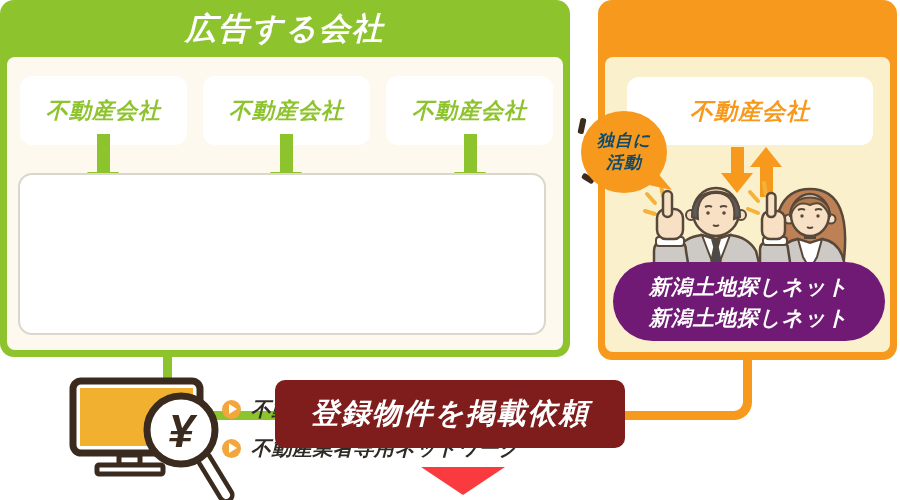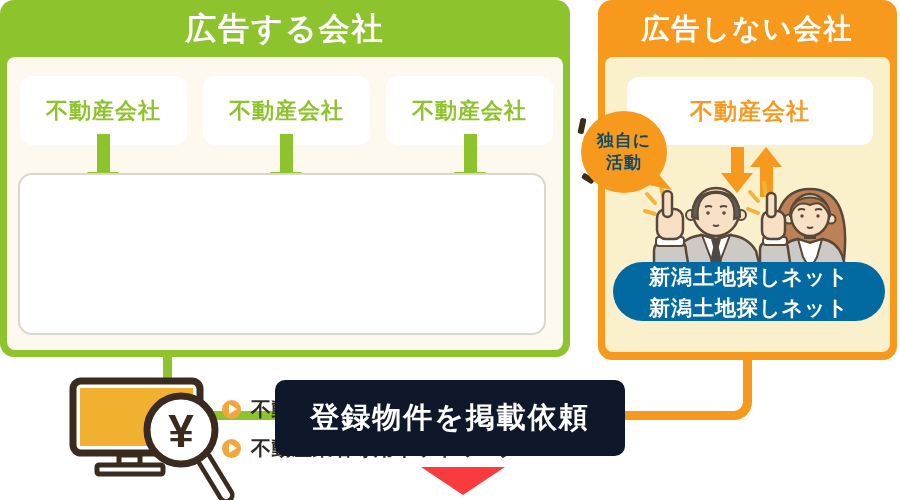--- a/index.html
+++ b/index.html
@@ -1,18 +1,19 @@
 <!DOCTYPE html>
 <html><head>
 <meta charset="utf-8">
 <style>
   html,body{margin:0;padding:0;background:#fff;}
   #canvas{
     position:relative;width:900px;height:500px;overflow:hidden;background:#fff;
     font-family:"Liberation Sans","DejaVu Sans",sans-serif;
+    font-style:italic;
   }
   .abs{position:absolute;}
 
   
   .panel{position:absolute;border-radius:14px;z-index:1;}
   .panel-left{left:0;top:0;width:570px;height:357px;background:#8DC32C;}
   .panel-right{left:598px;top:0;width:299px;height:360px;background:#F6991D;}
   .panel-header{
     position:absolute;left:0;top:0;width:100%;height:57px;
     display:flex;align-items:center;justify-content:center;
@@ -73,21 +74,21 @@
     left:163px;top:355px;width:114px;height:65px;
     border-left:9px solid #8DC32C;border-bottom:9px solid #8DC32C;border-bottom-left-radius:18px;
   }
   .conn-orange{
     left:622px;top:360px;width:130px;height:60px;
     border-right:9px solid #F6991D;border-bottom:9px solid #F6991D;border-bottom-right-radius:18px;
   }
 
   
   .request-box{
-    position:absolute;left:275px;top:380px;width:350px;height:76px;background:#0f172a;border-radius:10px;
+    position:absolute;left:275px;top:380px;width:350px;height:68px;background:#7f1d1d;border-radius:10px;
     display:flex;align-items:center;justify-content:center;z-index:3;
     color:#fff;font-weight:bold;font-size:29px;letter-spacing:2px;
   }
   .red-triangle{
     position:absolute;left:421px;top:467px;width:0;height:0;z-index:3;
     border-left:42px solid transparent;border-right:42px solid transparent;border-top:28px solid #F93A3E;
   }
 
   
   .badge{
@@ -95,21 +96,21 @@
     background:#F6991D;z-index:5;display:flex;flex-direction:column;align-items:center;justify-content:center;
     color:#0c4a6e;font-weight:bold;font-size:17px;line-height:22px;letter-spacing:1px;text-align:center;
   }
   .badge-tail{left:644px;top:164px;z-index:4;}
   .badge-mark{position:absolute;background:#3C2C1E;z-index:4;border-radius:2px;}
   .bm1{left:579px;top:118px;width:6px;height:16px;transform:rotate(12deg);}
   .bm2{left:585px;top:172px;width:6px;height:13px;transform:rotate(-58deg);}
 
   
   .staff-pill{
-    position:absolute;left:15px;top:262px;width:272px;height:59px;border-radius:40px;background:#0369a1;
+    position:absolute;left:15px;top:262px;width:272px;height:79px;border-radius:40px;background:#701a75;
     z-index:2;display:flex;flex-direction:column;align-items:center;justify-content:center;
     color:#fff;font-weight:bold;font-size:21px;line-height:31px;letter-spacing:1px;text-align:center;
   }
 
   .people-svg{position:absolute;left:22px;top:175px;z-index:1;}
   .monitor-svg{position:absolute;left:36px;top:196px;}
 </style>
 </head>
 <body>
 
@@ -160,21 +161,20 @@
       <div class="bullet-row br2" style="left:202px;">
         <span class="bullet-dot">
             <i></i>
           </span>
         <span class="bullet-text">不動産業者専用ネットワーク</span>
       </div>
     </div>
   </div>
 
   <div class="panel panel-right">
-    <div class="panel-header">広告しない会社</div>
     <div class="panel-inner pr-inner"></div>
 
     <div class="company-box-right">不動産会社</div>
 
     <div class="arr down orange oa-down">
         <div class="shaft"></div>
         <div class="head"></div>
       </div>
     <div class="arr up orange oa-up">
         <div class="head"></div>

